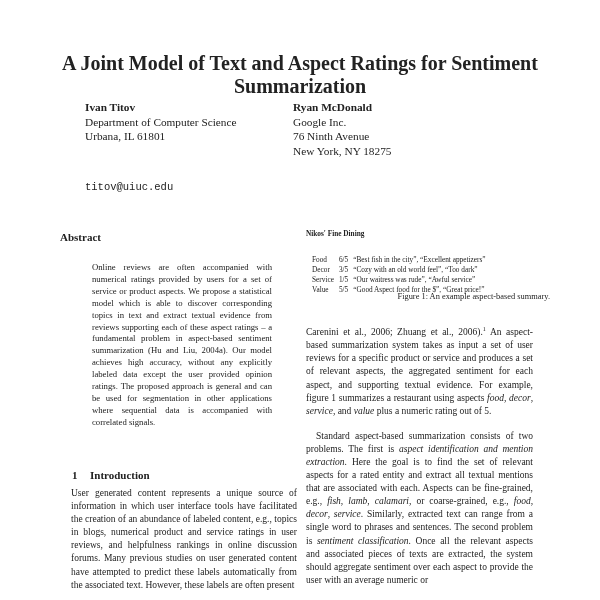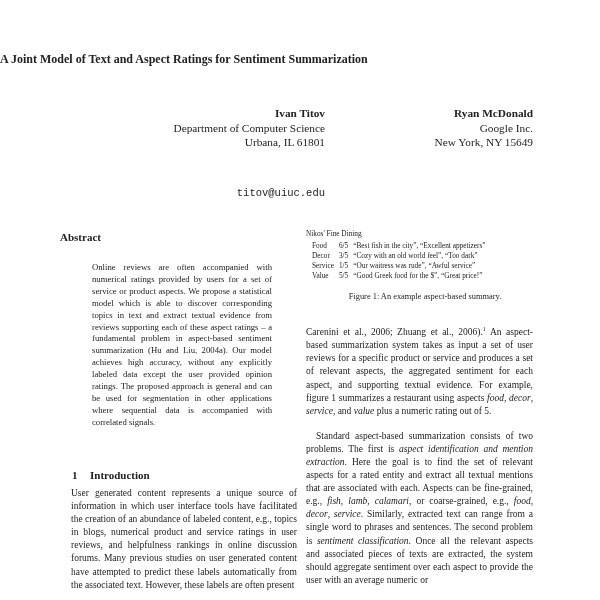--- a/index.html
+++ b/index.html
@@ -1,31 +1,31 @@
 <!DOCTYPE html>
 <html><head>
 <meta charset="utf-8">
 <style>
   html,body{margin:0;padding:0;background:#fff;}
   body{width:600px;height:600px;overflow:hidden;position:relative;font-family:"Liberation Serif","DejaVu Serif",serif;color:#222;}
-  .title{position:absolute;left:0;top:52px;width:600px;text-align:left;font-weight:bold;font-size:12px;}
-  .author{position:absolute;top:106px;width:240px;text-align:right;font-size:11.3px;line-height:14.5px;}
+  .title{position:absolute;left:0;top:52px;width:600px;text-align:center;font-weight:bold;font-size:20px;}
+  .author{position:absolute;top:100px;width:240px;text-align:left;font-size:11.3px;line-height:14.5px;}
   .author .name{font-weight:bold;}
   .author .mail{font-family:"Liberation Mono","DejaVu Sans Mono",monospace;font-size:10.5px;margin-top:36px;}
   .a1{left:85px;} .a2{left:293px;}
   .abs-head{position:absolute;left:60px;top:231px;width:240px;text-align:left;font-weight:bold;font-size:11px;}
   .abs{position:absolute;left:92px;top:262px;width:180px;font-size:8.7px;line-height:11.9px;text-align:justify;}
   .sec{position:absolute;left:72px;top:469px;font-weight:bold;font-size:11px;}
   .sec .num{display:inline-block;width:18px;}
   .col1{position:absolute;left:71px;top:487px;width:226px;font-size:9.5px;line-height:13.1px;text-align:justify;}
   .fig{position:absolute;left:306px;top:229px;width:240px;font-size:7.3px;line-height:10px;}
-  .fig .rname{font-weight:normal;margin-bottom:2px;}
+  .fig .rname{font-weight:bold;margin-bottom:16px;}
   .fig table{border-collapse:collapse;margin-left:6px;}
   .fig td{padding:0 5px 0 0;vertical-align:top;white-space:nowrap;}
-  .caption{position:absolute;left:300px;top:292px;width:250px;text-align:center;font-size:8.4px;}
+  .caption{position:absolute;left:300px;top:292px;width:250px;text-align:right;font-size:8.4px;}
   .col2{position:absolute;left:306px;top:323px;width:227px;font-size:9.5px;line-height:13.1px;text-align:justify;}
   .col2 p{margin:0;}
   .col2 p + p{text-indent:10px;margin-top:12px;}
   i{font-style:italic;}
   sup{font-size:6px;}
 </style>
 </head>
 <body>
 
 <div class="title">A Joint Model of Text and Aspect Ratings for Sentiment Summarization</div>
@@ -33,21 +33,22 @@
 <div class="author a1">
   <div class="name">Ivan Titov</div>
   <div>Department of Computer Science</div>
   <div>Urbana, IL 61801</div>
   <div class="mail">titov@uiuc.edu</div>
 </div>
 
 <div class="author a2">
   <div class="name">Ryan McDonald</div>
   <div>Google Inc.</div>
-  <div>New York, NY 15649</div>
+  <div>76 Ninth Avenue</div>
+  <div>New York, NY 18275</div>
 </div>
 
 <div class="abs-head">Abstract</div>
 <div class="abs">Online reviews are often accompanied with numerical ratings provided by users for a set of service or product aspects. We propose a statistical model which is able to discover corresponding topics in text and extract textual evidence from reviews supporting each of these aspect ratings – a fundamental problem in aspect-based sentiment summarization (Hu and Liu, 2004a). Our model achieves high accuracy, without any explicitly labeled data except the user provided opinion ratings. The proposed approach is general and can be used for segmentation in other applications where sequential data is accompanied with correlated signals.</div>
 
 <div class="sec">
   <span class="num">1</span><span>Introduction</span>
 </div>
 <div class="col1">User generated content represents a unique source of information in which user interface tools have facilitated the creation of an abundance of labeled content, e.g., topics in blogs, numerical product and service ratings in user reviews, and helpfulness rankings in online discussion forums. Many previous studies on user generated content have attempted to predict these labels automatically from the associated text. However, these labels are often present</div>
 
@@ -66,21 +67,21 @@
       <td>“Cozy with an old world feel”, “Too dark”</td>
     </tr>
     <tr>
       <td>Service</td>
       <td>1/5</td>
       <td>“Our waitress was rude”, “Awful service”</td>
     </tr>
     <tr>
       <td>Value</td>
       <td>5/5</td>
-      <td>“Good Greek food for the $”, “Great price!”</td>
+      <td>“Good Aspect food for the $”, “Great price!”</td>
     </tr>
   </tbody>
     </table>
 </div>
 <div class="caption">Figure 1: An example aspect-based summary.</div>
 
 <div class="col2">
   <p><span>Carenini et al., 2006; Zhuang et al., 2006).</span><sup>1</sup><span> An aspect-based summarization system takes as input a set of user reviews for a specific product or service and produces a set of relevant aspects, the aggregated sentiment for each aspect, and supporting textual evidence. For example, figure 1 summarizes a restaurant using aspects </span><i>food</i><span>, </span><i>decor</i><span>, </span><i>service</i><span>, and </span><i>value</i><span> plus a numeric rating out of 5.</span></p>
   <p><span>Standard aspect-based summarization consists of two problems. The first is </span><i>aspect identification and mention extraction</i><span>. Here the goal is to find the set of relevant aspects for a rated entity and extract all textual mentions that are associated with each. Aspects can be fine-grained, e.g., </span><i>fish</i><span>, </span><i>lamb</i><span>, </span><i>calamari</i><span>, or coarse-grained, e.g., </span><i>food</i><span>, </span><i>decor</i><span>, </span><i>service</i><span>. Similarly, extracted text can range from a single word to phrases and sentences. The second problem is </span><i>sentiment classification</i><span>. Once all the relevant aspects and associated pieces of texts are extracted, the system should aggregate sentiment over each aspect to provide the user with an average numeric or</span></p>
 </div>

